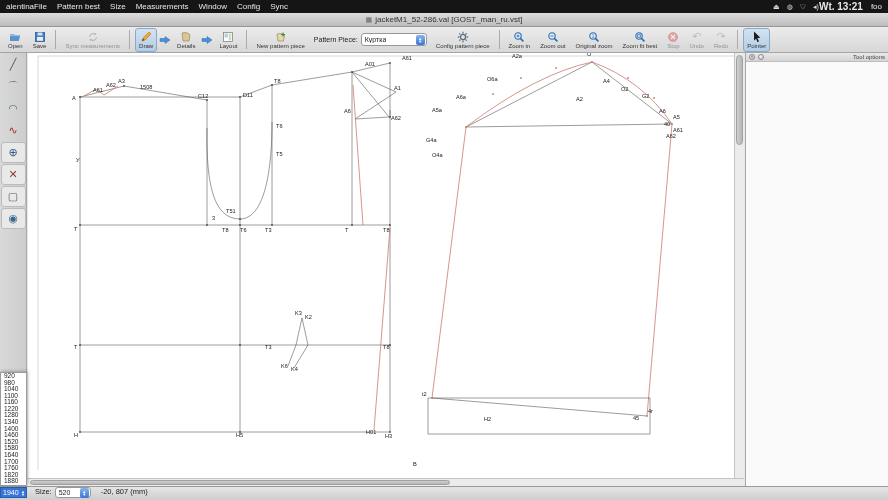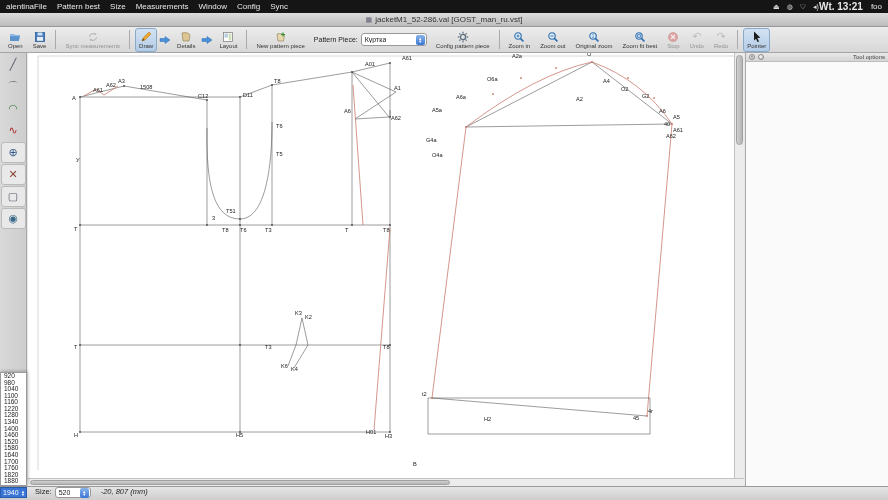--- a/index.html
+++ b/index.html
@@ -83,21 +83,21 @@
   
   .statusbar { position:absolute; left:0; right:0; bottom:0; height:14px;
     background:linear-gradient(#e5e5e5,#cdcdcd); border-top:1px solid #9a9a9a;
     display:flex; font-size:7.5px; color:#222; z-index:60; }
   .height-combo { width:27px; height:11px; margin-left:0; background:#3875d7; color:#fff;
     border:1px solid #2a5cab; display:flex; align-items:center; justify-content:space-between;
     padding:0 1px 0 2px; font-size:7px; }
   .height-combo .arrows { font-size:4px; line-height:3px; display:flex; flex-direction:column; align-items:center; }
   .size-label { margin-left:8px; margin-right:3px; }
   .size-combo { width:36px; height:11px; }
-  .coords { margin-left:10px;font-style:italic; }
+  .coords { margin-left:10px; }
 
   
   .height-list { position:absolute; left:0; bottom:14px; width:27px;
     background:#ffffff; border:1px solid #9a9a9a; box-shadow:1px -1px 3px rgba(0,0,0,.25);
     z-index:70; list-style:none; }
   .height-list li { font-size:6.5px; line-height:6.6px; padding:0 0 0 3px; color:#222; cursor:default; }
 </style>
 </head>
 <body>
 

